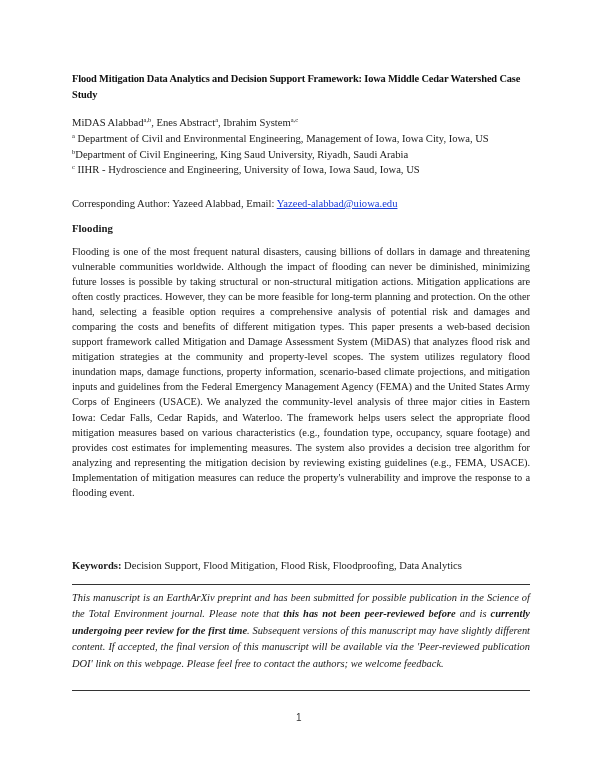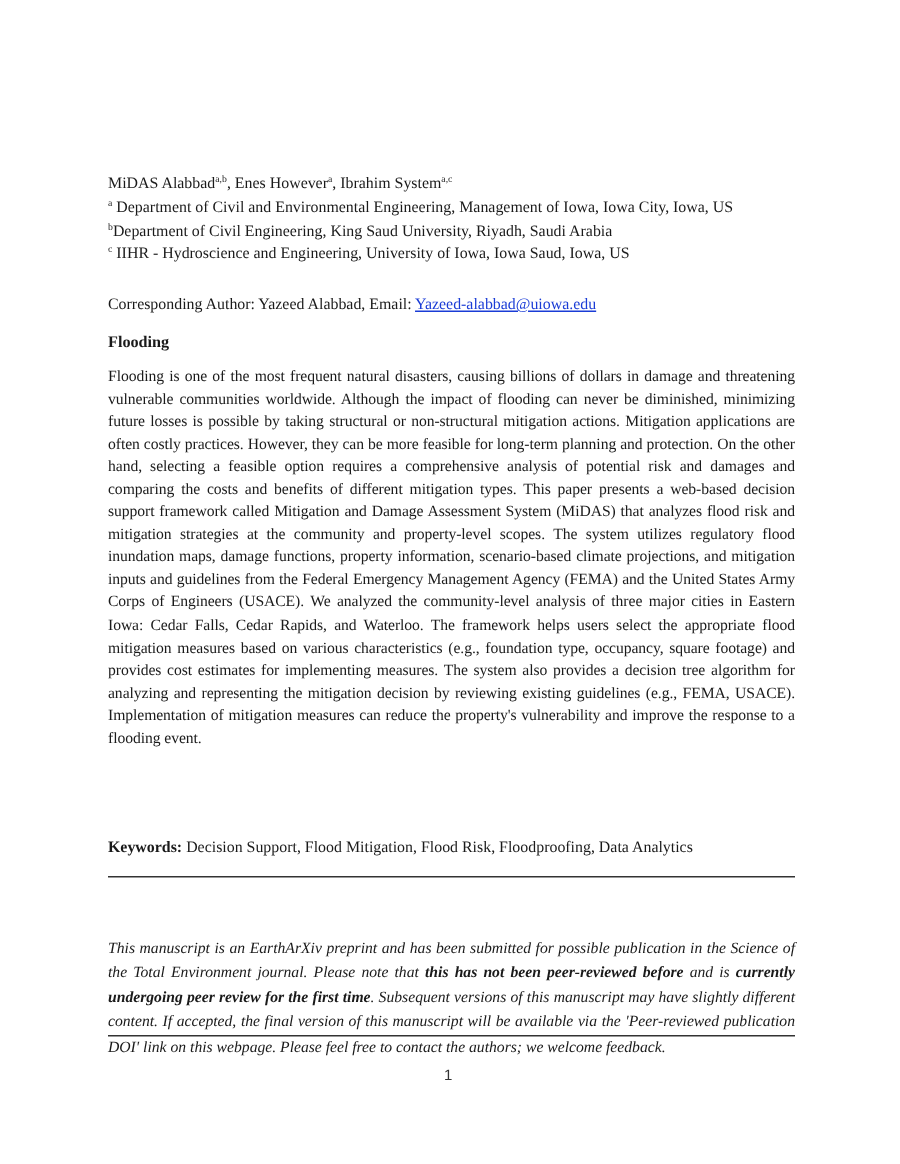--- a/index.html
+++ b/index.html
@@ -14,32 +14,33 @@
     .aff { position: absolute; left: 72px; width: 480px; font-size: 10.6px; line-height: 15.5px; }
     .corr { position: absolute; left: 72px; top: 196px; font-size: 10.6px; line-height: 15px; text-align: center; }
     .corr a { color: #1a3cd6; text-decoration: underline; }
     .abstract-head { position: absolute; left: 72px; top: 222px; font-weight: bold; font-size: 10.8px; }
     .abstract { position: absolute; left: 72px; top: 244px; width: 458px;
       font-size: 10.45px; line-height: 15.05px; text-align: justify; letter-spacing: -0.05px; }
     .keywords { position: absolute; left: 72px; top: 558px; font-size: 10.6px; line-height: 15px; }
     .keywords b { font-weight: bold; text-align: right; }
     .rule { position: absolute; left: 72px; width: 458px; height: 0; border-top: 1px solid #333; }
     .notice { position: absolute; left: 72px; top: 590px; width: 458px; font-style: italic;
-      font-size: 10.45px; line-height: 16.4px; text-align: justify; margin-top: 35px; }
+      font-size: 10.45px; line-height: 16.4px; text-align: justify; }
     .notice b { font-weight: bold; }
     .pagenum { position: absolute; left: 296px; top: 712px; font-family: "Liberation Sans", sans-serif;
       font-size: 10px; color: #333; }
   </style>
 </head>
 <body>
 
 <div class="page">
+  <div class="title">Flood Mitigation Data Analytics and Decision Support Framework: Iowa Middle Cedar Watershed Case Study</div>
 
   <div class="authors">
-    <span>MiDAS Alabbad</span><sup>a,b</sup><span>, </span><span>Enes However</span><sup>a</sup><span>, </span><span>Ibrahim System</span><sup>a,c</sup>
+    <span>MiDAS Alabbad</span><sup>a,b</sup><span>, </span><span>Enes Abstract</span><sup>a</sup><span>, </span><span>Ibrahim System</span><sup>a,c</sup>
   </div>
 
   <div class="aff" style="top:131px">
     <sup>a</sup>&nbsp;<span>Department of Civil and Environmental Engineering, Management of Iowa, Iowa City, Iowa, US</span>
   </div>
   <div class="aff" style="top:147px">
     <sup>b</sup><span>Department of Civil Engineering, King Saud University, Riyadh, Saudi Arabia</span>
   </div>
   <div class="aff" style="top:162px">
     <sup>c</sup>&nbsp;<span>IIHR - Hydroscience and Engineering, University of Iowa, Iowa Saud, Iowa, US</span>

